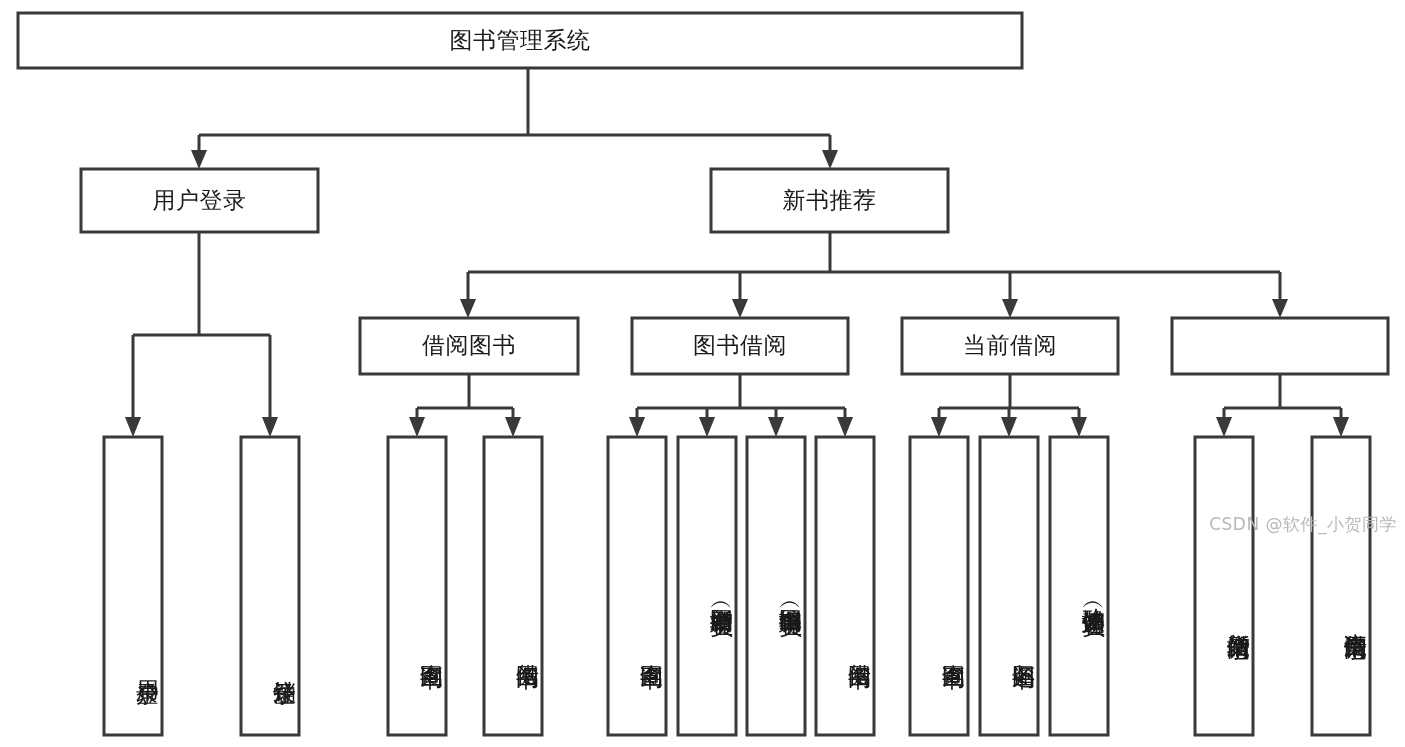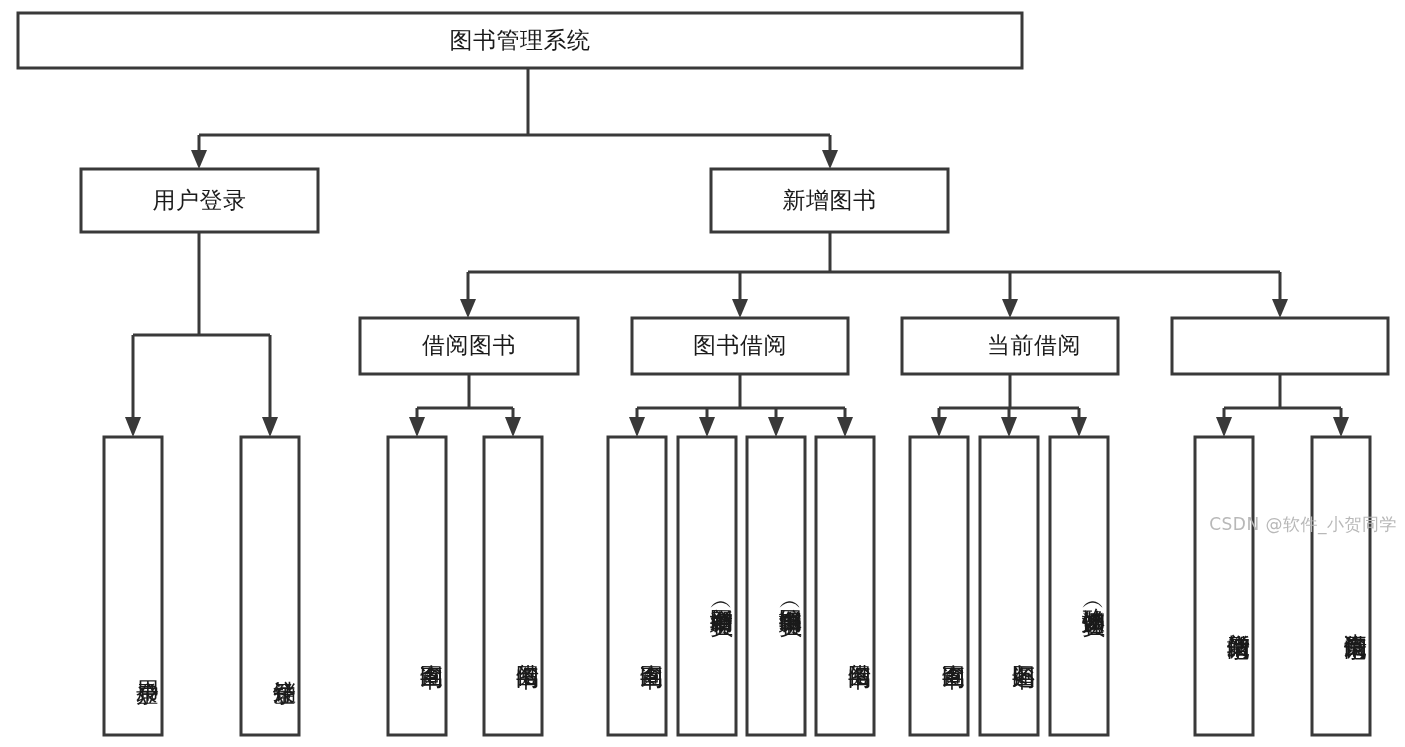--- a/index.html
+++ b/index.html
@@ -169,25 +169,25 @@
     <path class="connector" d="M 1224 408 L 1224 419"></path>
     <path class="connector" d="M 1341 408 L 1341 419"></path>
     <polygon class="arrow-head" points="1216,417 1232,417 1224,437"></polygon>
     <polygon class="arrow-head" points="1333,417 1349,417 1341,437"></polygon>
 
   </svg>
 
   <div class="node-label-h" style="left:18px; top:13px; width:1004px; height:55px;">图书管理系统</div>
 
   <div class="node-label-h" style="left:81px; top:169px; width:237px; height:63px;">用户登录</div>
-  <div class="node-label-h" style="left:711px; top:169px; width:237px; height:63px;">新增图书</div>
+  <div class="node-label-h" style="left:711px; top:169px; width:237px; height:63px;">新书推荐</div>
 
   <div class="node-label-h" style="left:360px; top:318px; width:218px; height:56px;">借阅图书</div>
   <div class="node-label-h" style="left:632px; top:318px; width:216px; height:56px;">图书借阅</div>
-  <div class="node-label-h" style="left:902px; top:318px; width:216px; height:56px;padding-left:24px;">当前借阅</div>
+  <div class="node-label-h" style="left:902px; top:318px; width:216px; height:56px;">当前借阅</div>
 
   <div class="node-label-v" style="left:104px; top:437px; width:58px; height:298px; padding-top:78px;">用户登录</div>
   <div class="node-label-v" style="left:241px; top:437px; width:58px; height:298px; padding-top:78px;">注销登录</div>
 
   <div class="node-label-v" style="left:388px; top:437px; width:58px; height:298px; padding-top:62px;">查询图书</div>
   <div class="node-label-v" style="left:484px; top:437px; width:58px; height:298px; padding-top:62px;">借阅图书</div>
 
   <div class="node-label-v" style="left:608px; top:437px; width:58px; height:298px; padding-top:62px;">查询图书</div>
   <div class="node-label-v" style="left:678px; top:437px; width:58px; height:298px; padding-top:8px;">新增图书（管理员）</div>
   <div class="node-label-v" style="left:747px; top:437px; width:58px; height:298px; padding-top:8px;">编辑图书（管理员）</div>

